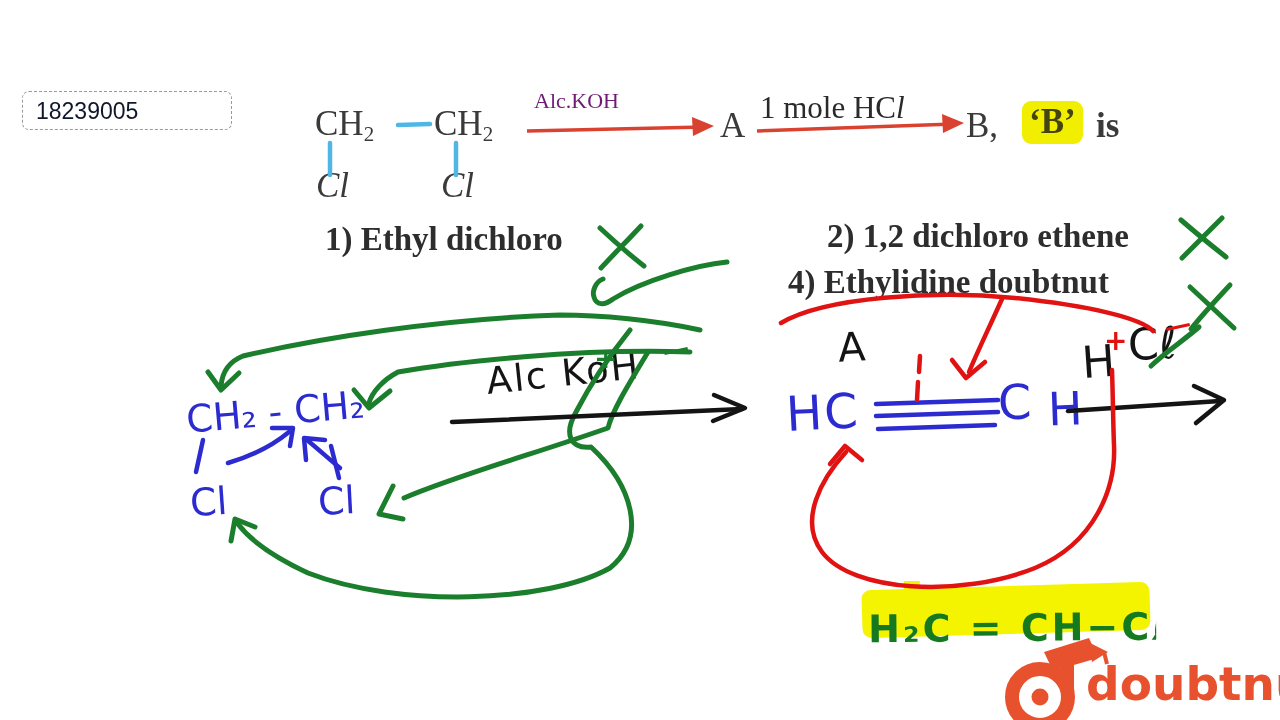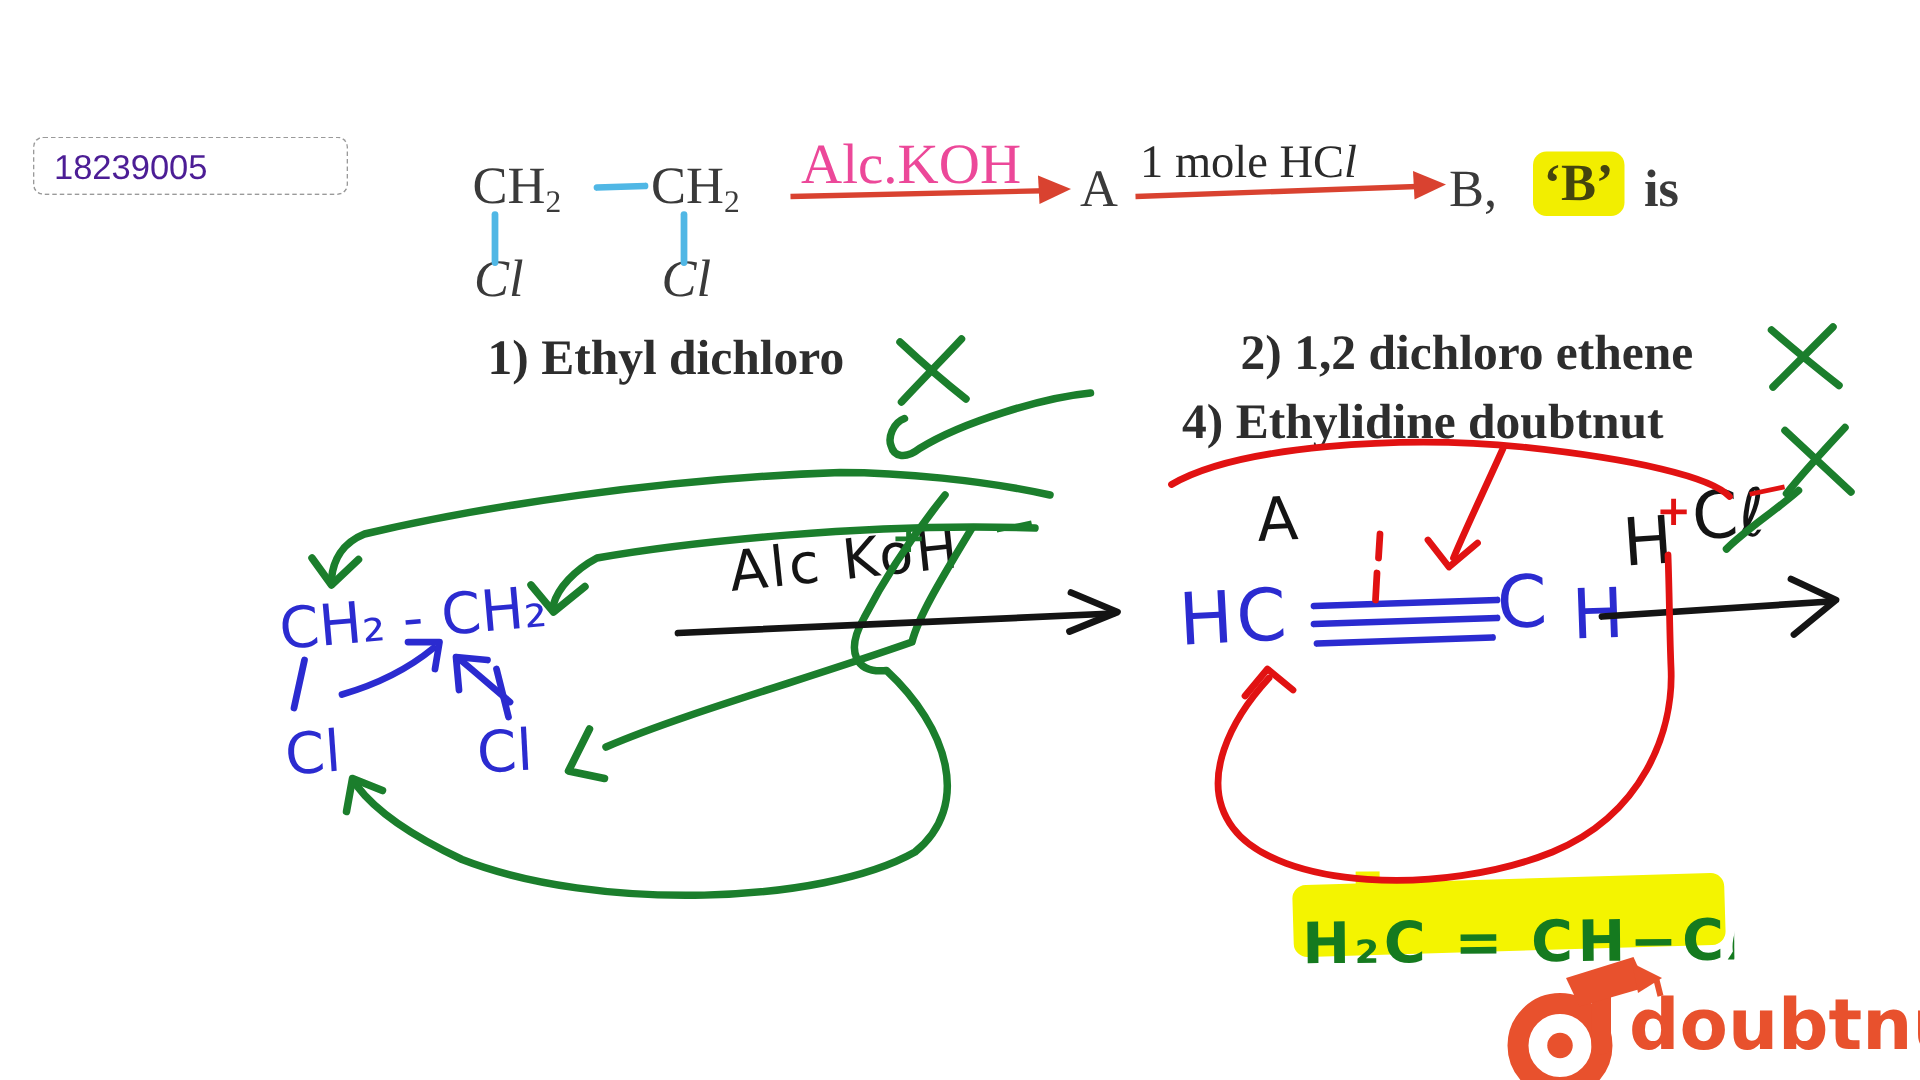--- a/index.html
+++ b/index.html
@@ -2,30 +2,30 @@
 <html><head>
 <meta charset="utf-8">
 <style>
   html,body{margin:0;padding:0;}
   #page{position:relative;width:1280px;height:720px;background:#ffffff;overflow:hidden;
         font-family:"Liberation Serif",serif;}
   .abs{position:absolute;}
   
   #qid-box{left:22px;top:91px;width:208px;height:37px;border:1.5px dashed #9a9a9a;
            border-radius:7px;background:#fff;}
-  #qid{left:36px;top:98px;font-family:"Liberation Sans",sans-serif;font-size:23px;color:#4c1d95;}
+  #qid{left:36px;top:98px;font-family:"Liberation Sans",sans-serif;font-size:23px;color:#0f172a;}
   
   .printed{color:#3a3a3a;}
   .f34{font-size:35px;}
   .sub{font-size:0.6em;vertical-align:-0.3em;}
   #f-c1{left:315px;top:104px;}
   #f-c2{left:434px;top:104px;}
   #f-cl1{left:316px;top:166px;font-style:italic;}
   #f-cl2{left:441px;top:166px;font-style:italic;}
-  #r-step1{left:534px;top:88px;font-size:38px;color:#ec4899;}
+  #r-step1{left:534px;top:88px;font-size:22px;color:#701a75;}
   #r-a{left:720px;top:106px;}
   #r-step2{left:760px;top:90px;font-size:31px;color:#2a2a2a;}
   #r-b{left:966px;top:106px;}
   #r-hl{left:1022px;top:102px;font-weight:bold;}
   #r-hl .hl{background:#f2ee00;color:#44440e;padding:1px 7px 3px 7px;border-radius:9px;}
   #r-is{left:1096px;top:106px;font-weight:bold;}
   .opt{font-size:33px;font-weight:bold;color:#2d2d2d;white-space:nowrap;}
   #opt1{left:325px;top:221px;}
   #opt2{left:808px;top:218px;margin-left:19px;}
   #opt3{left:325px;top:266px;}

